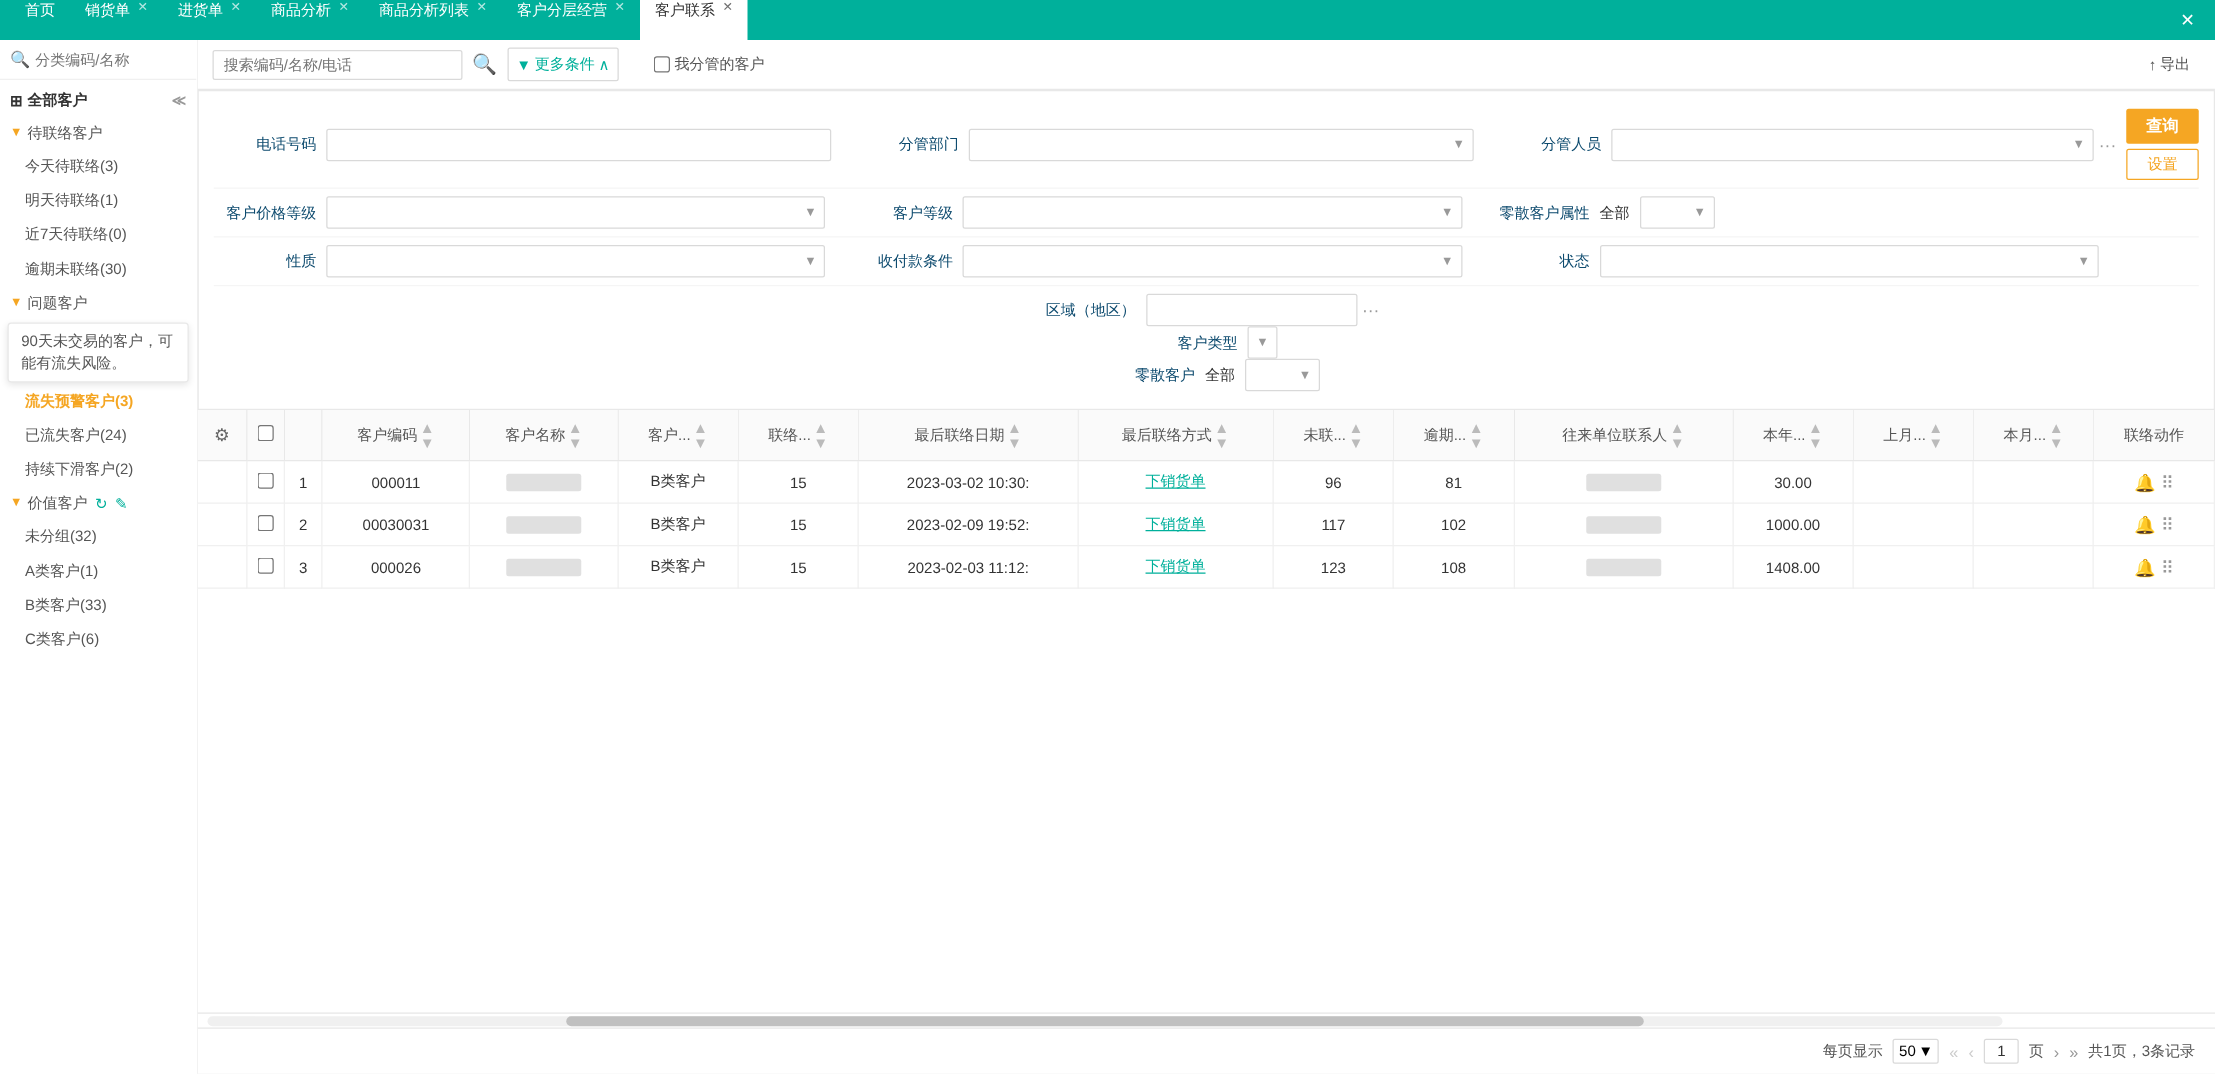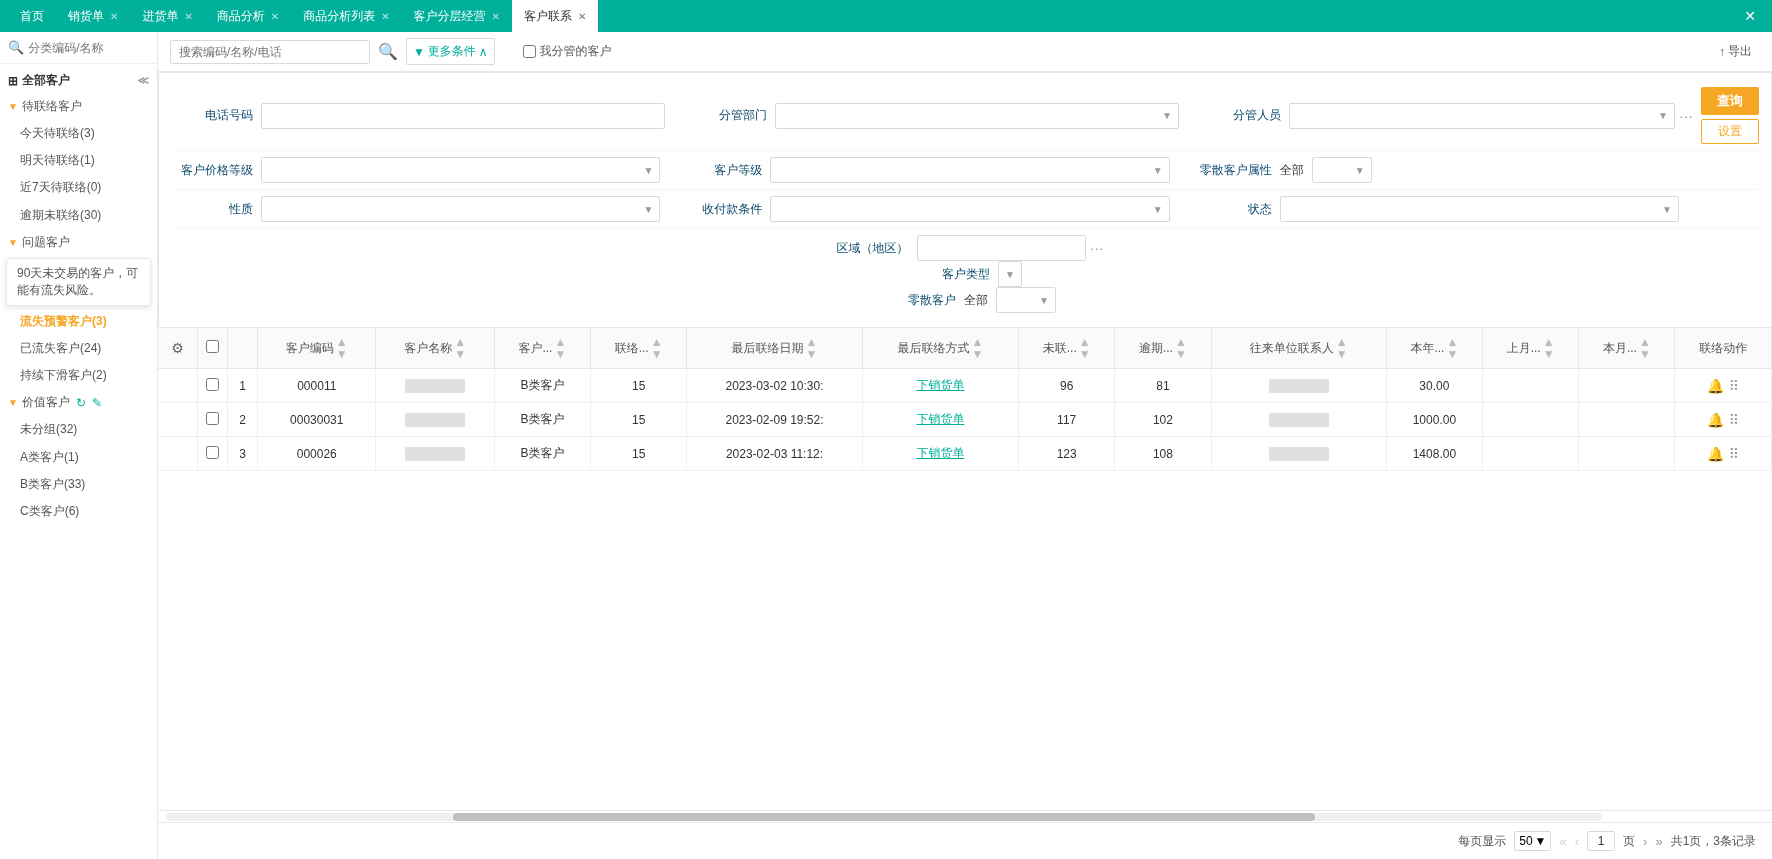--- a/index.html
+++ b/index.html
@@ -8,21 +8,20 @@
     
     .top-nav {
       display: flex;
       align-items: center;
       background: #00b09b;
       height: 32px;
       padding: 0 8px;
     }
     .top-nav .nav-item {
       display: flex;
-      align-items: center;
       padding: 0 12px;
       height: 32px;
       color: #fff;
       cursor: pointer;
       font-size: 12px;
       white-space: nowrap;
       gap: 4px;
     }
     .top-nav .nav-item.active {
       background: #fff;

